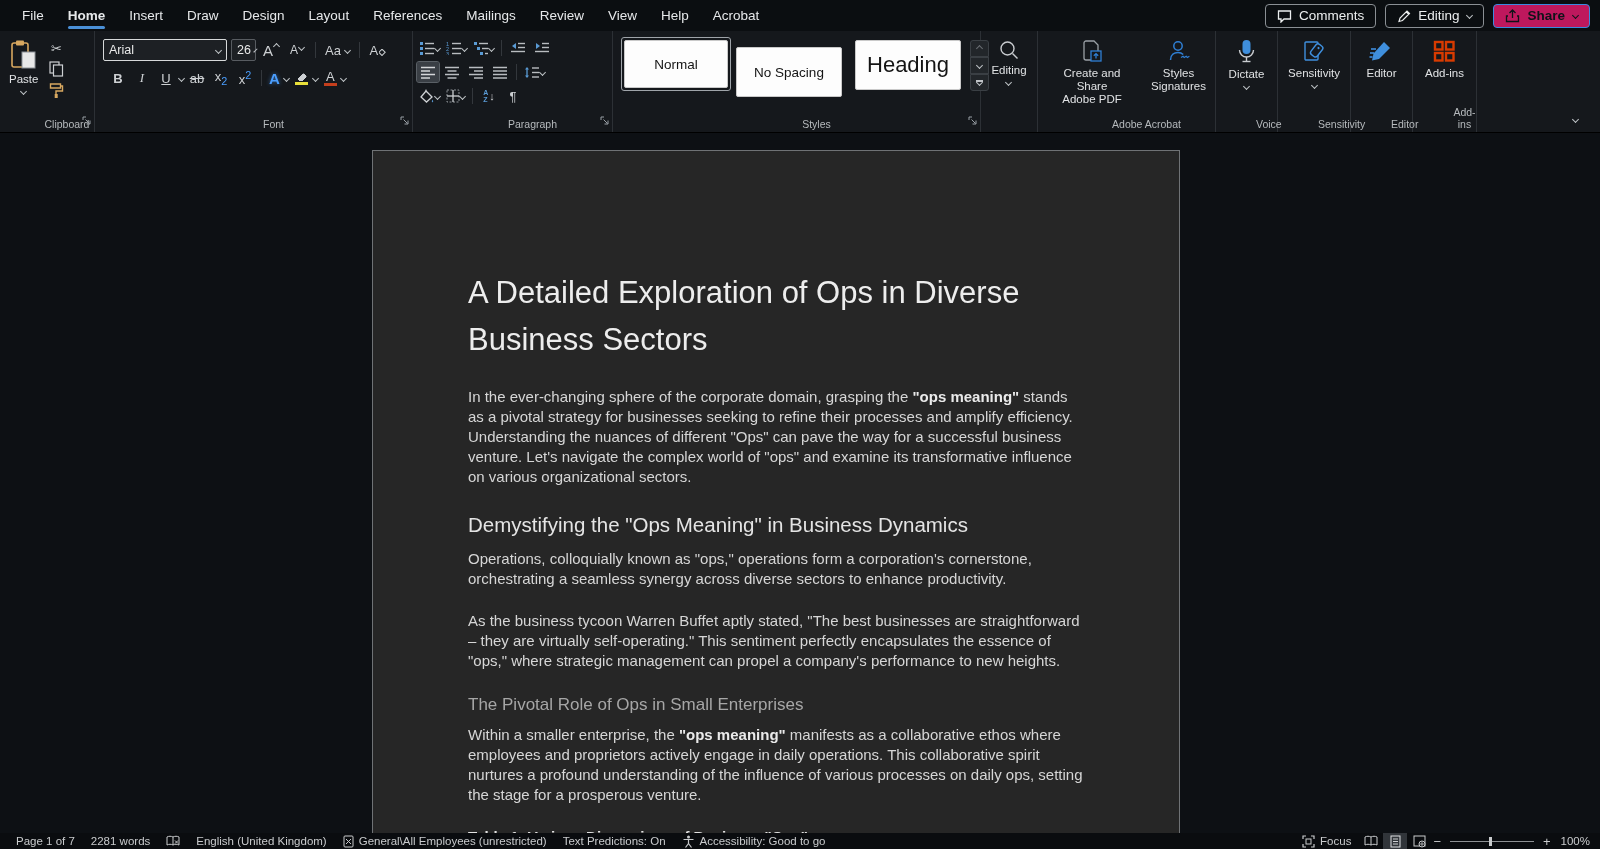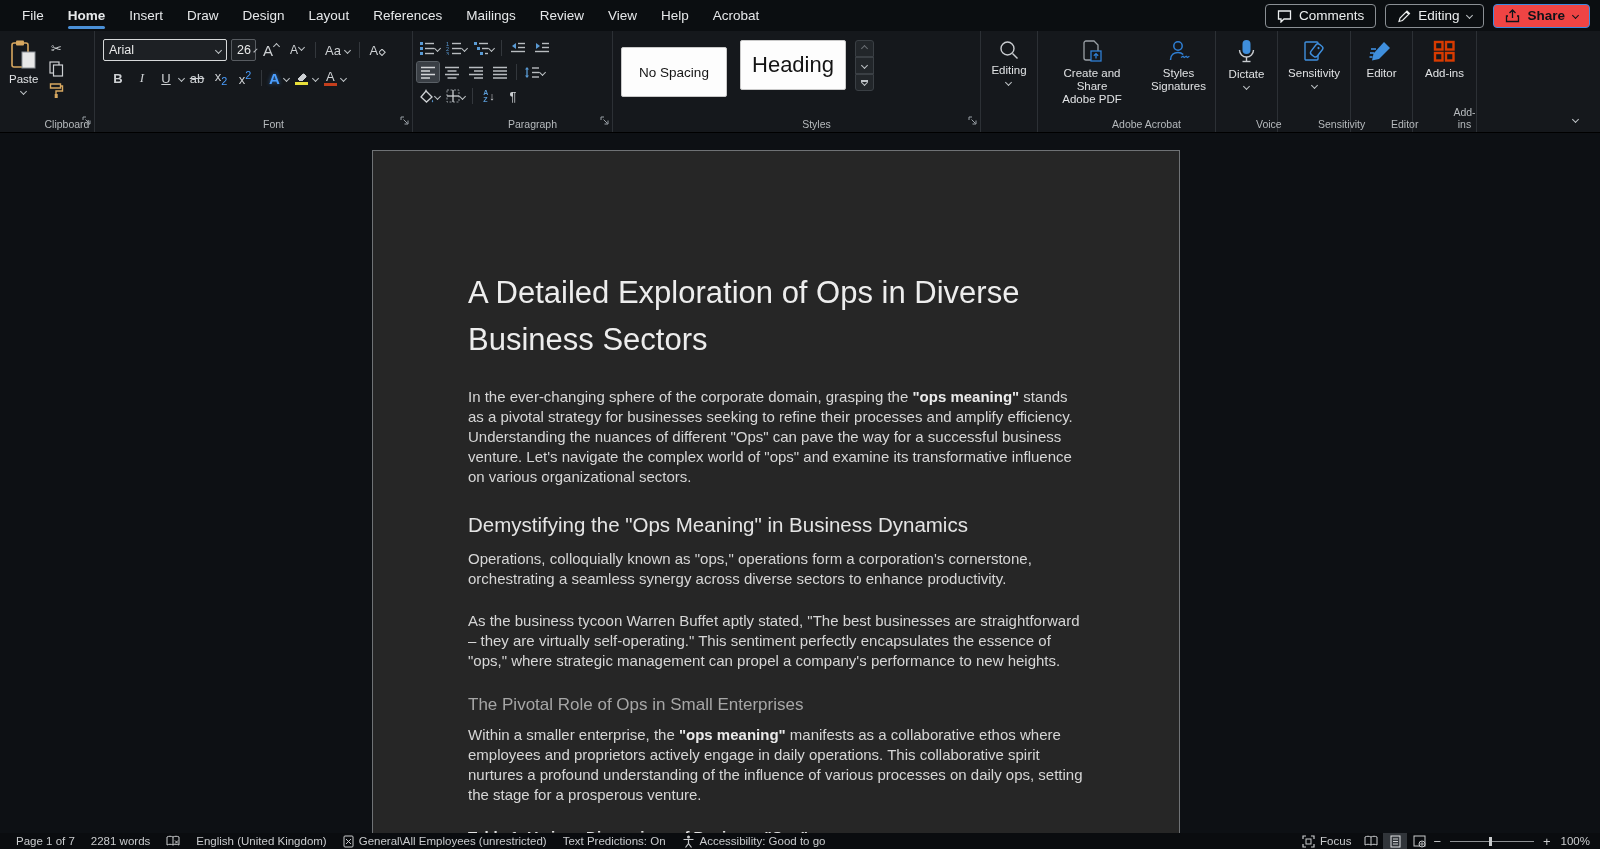--- a/index.html
+++ b/index.html
@@ -9,21 +9,21 @@
   
   .titlebar { height:31px; background:#0b0e11; display:flex; align-items:center; padding:0 10px; }
   .menu { display:flex; align-items:center; }
   .menu-item { color:#e6e8ea; font-size:13.5px; padding:7px 12px 8px; position:relative; cursor:default; }
   .menu-item.active { font-weight:700; }
   .menu-item.active::after { content:""; position:absolute; left:12px; right:12px; bottom:2px;
     height:3px; border-radius:2px; background:#4a8fd6; }
   .tb-right { margin-left:auto; display:flex; align-items:center; gap:9px; }
   .tb-btn { height:24px; border:1px solid #8a8f94; border-radius:4px; background:transparent;
     color:#eceeef; font-size:13.5px; display:flex; align-items:center; gap:7px; padding:0 11px; }
-  .tb-btn.share { background:#ef4444; border-color:#3b8ae0; color:#0e1319; font-weight:700; }
+  .tb-btn.share { background:#be185d; border-color:#3b8ae0; color:#0e1319; font-weight:700; }
   .tb-btn .cv { margin-left:1px; }
 
   .cv { display:inline-block; width:5px; height:5px; border-right:1.4px solid currentColor;
     border-bottom:1.4px solid currentColor; transform:rotate(45deg); color:#bfc3c7; }
   .cv.up { transform:rotate(225deg); }
   .cv.dim { color:#6a6f74; }
 
   
   .ribbon { height:102px; background:#15181c; display:flex; position:relative; border-bottom:1px solid #000; }
   .group { position:relative; padding:5px 4px 18px; border-right:1px solid #2c3035; display:flex; }
@@ -428,20 +428,23 @@
     <span class="group-label">Paragraph</span>
     <span class="launcher">
       <svg width="9" height="9">
           <path d="M1 1 h3 M1 1 v3 M3.5 3.5 l4 4 M8 4.5 v3.5 h-3.5" stroke="#9aa0a6" fill="none"></path>
         </svg>
     </span>
   </div>
 
   <div class="group g-styles">
     <div class="styles-row">
+      <div class="style-sel">
+        <div class="style-card">Normal</div>
+      </div>
       <div class="style-card" style="margin-top:10px;">
           <span>No Spacing</span>
         </div>
       <div class="style-card big" style="margin-top:3px;">
           <span>Heading</span>
         </div>
       <div class="styles-arrows" style="margin-top:3px;">
         <div class="sarrow">
             <span class="cv up dim"></span>
           </div>

